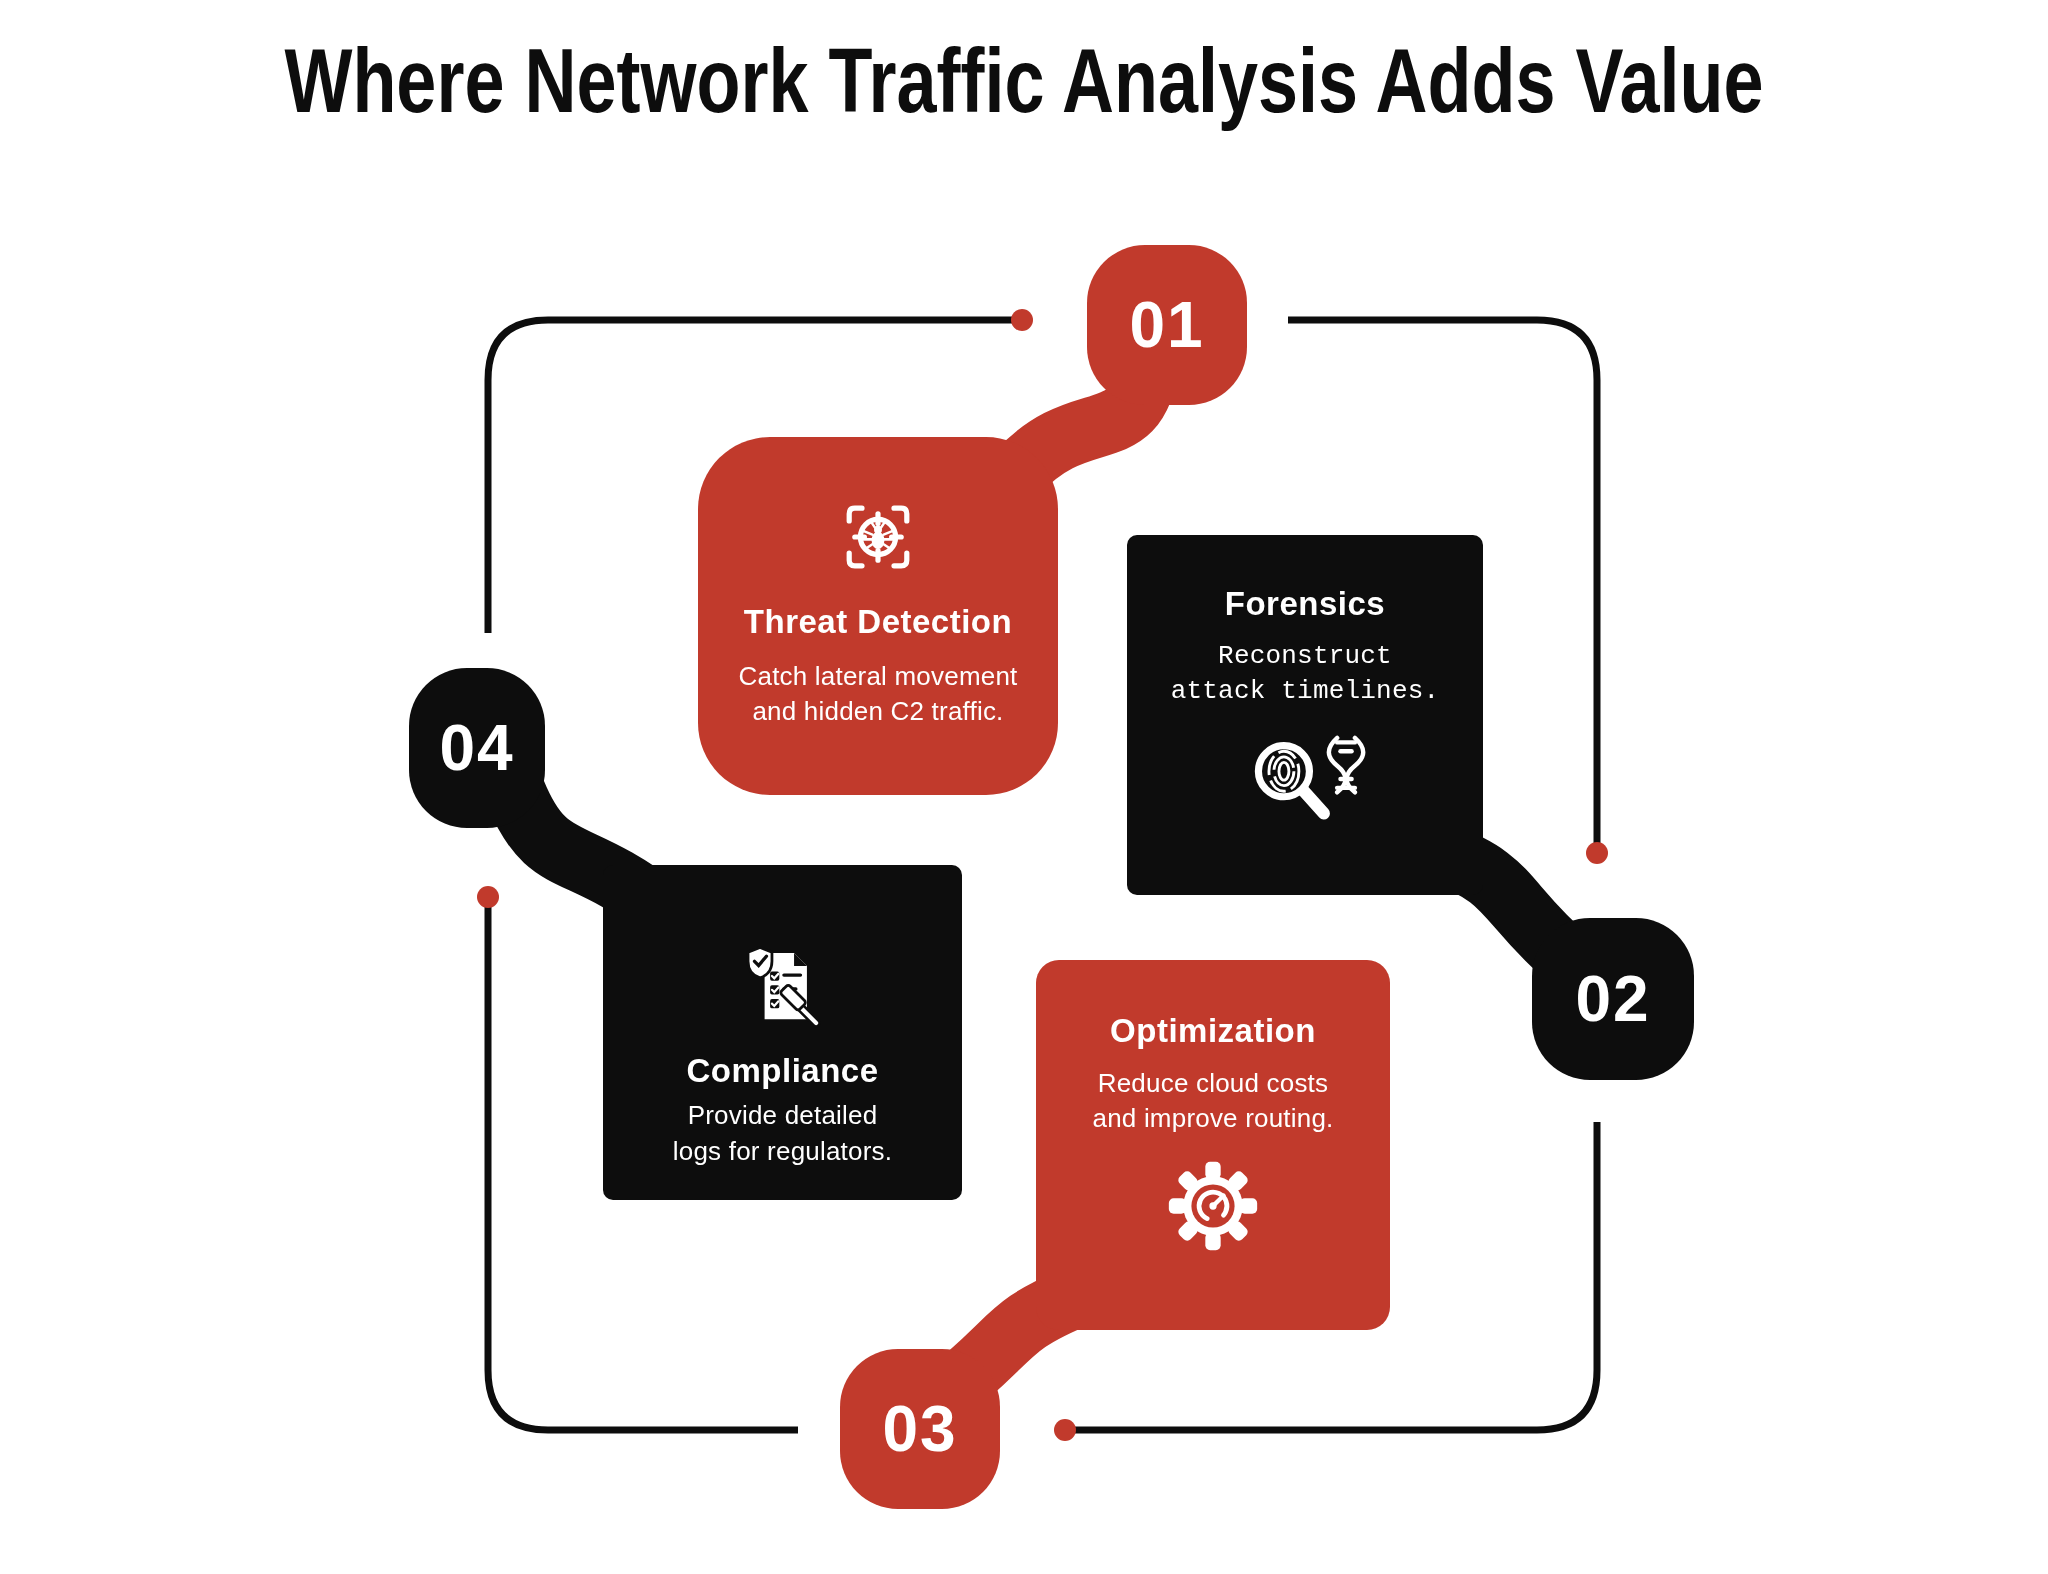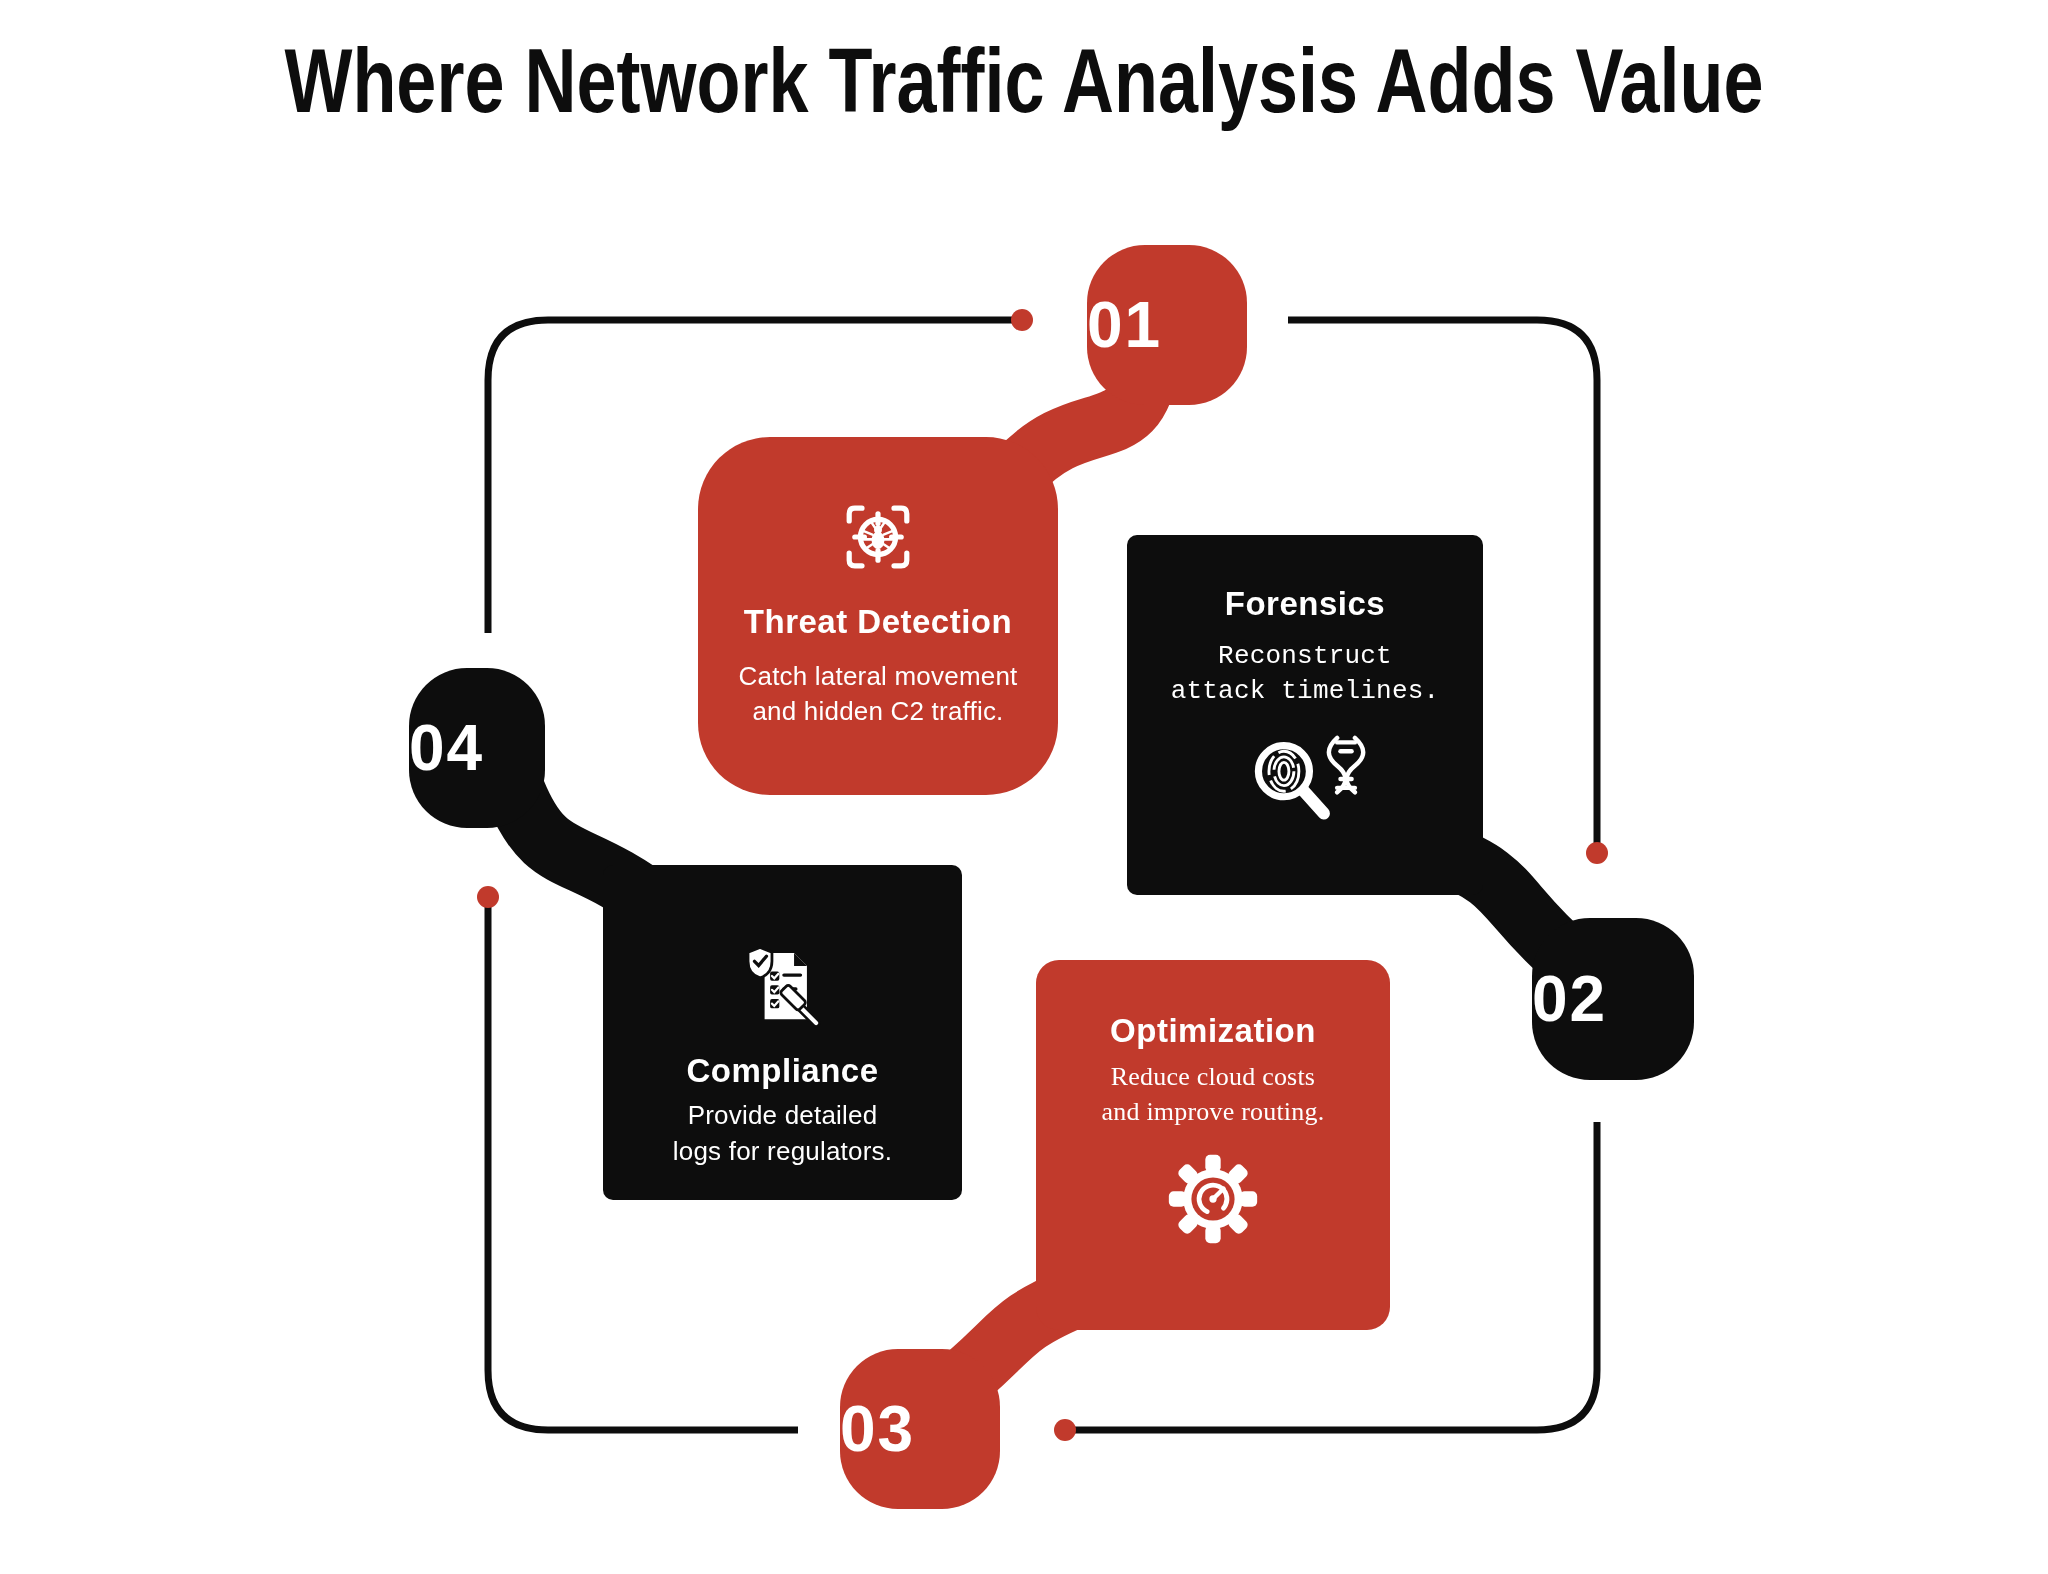--- a/index.html
+++ b/index.html
@@ -13,21 +13,21 @@
   .neck{fill:none;stroke-width:62;stroke-linecap:round;}
   .neck.red{stroke:var(--accent_red,#C13A2C);}
   .neck.black{stroke:var(--ink_black,#0d0d0d);}
   .dot{fill:var(--accent_red,#C13A2C);}
   .card{position:absolute;border-radius:72px;box-sizing:border-box;display:flex;
         flex-direction:column;align-items:center;text-align:center;color:#fff;}
   .card.red{background:var(--accent_red,#C13A2C);}
   .card.black{background:var(--ink_black,#0d0d0d);border-radius:10px;}
   .card h2{margin:0;font-size:33px;font-weight:bold;letter-spacing:.5px;}
   .card .desc{font-size:26px;line-height:1.35;letter-spacing:.2px;}
-  .badge{position:absolute;border-radius:58px;display:flex;align-items:center;justify-content:flex-start;
+  .badge{position:absolute;border-radius:58px;display:flex;align-items:center;justify-content:center;
          color:#fff;font-size:64px;font-weight:bold;letter-spacing:2px;}
   .badge.red{background:var(--accent_red,#C13A2C);}
   .badge.black{background:var(--ink_black,#0d0d0d);}
   .icon{display:block;}
 </style>
 </head>
 <body>
 
 <div class="stage">
 
@@ -104,21 +104,21 @@
         <path d="M84 12 H100"></path>
           <path d="M87 20 H97"></path>
           <path d="M87 45 H97"></path>
           <path d="M84 53 H100"></path>
       </g>
     </svg>
   </div>
 
   <div class="card red" style="left:1036px;top:960px;width:354px;height:370px;padding-top:52px;border-radius:23px;">
     <h2>Optimization</h2>
-    <div class="desc" style="margin-top:9px;font-family:Liberation Serif, serif;">
+    <div class="desc" style="margin-top:16px;">
       <span>Reduce cloud costs</span><br>
       <span>and improve routing.</span>
     </div>
     <svg class="icon" style="margin-top:22px;" width="96" height="96" viewBox="0 0 100 100">
       <g fill="#fff">
         <g>
           <rect x="42" y="4" width="16" height="18" rx="5"></rect>
           <rect x="42" y="78" width="16" height="18" rx="5"></rect>
           <rect x="4" y="42" width="18" height="16" rx="5"></rect>
           <rect x="78" y="42" width="18" height="16" rx="5"></rect>

